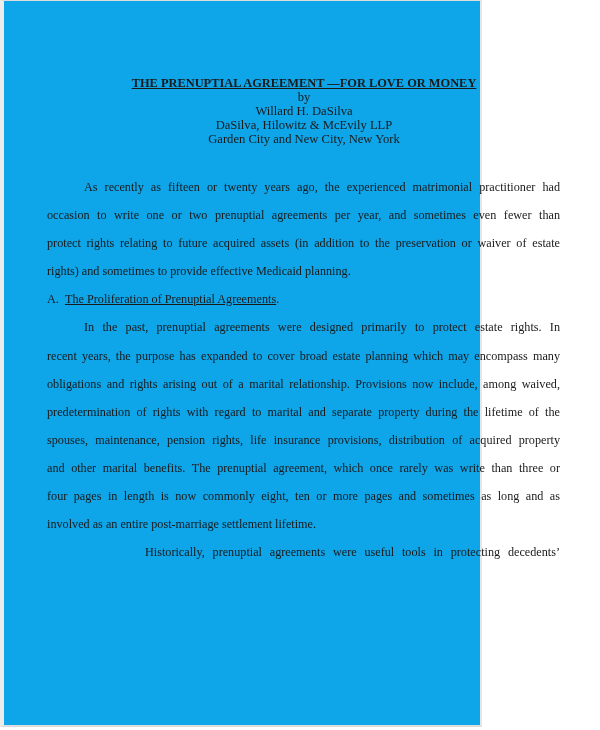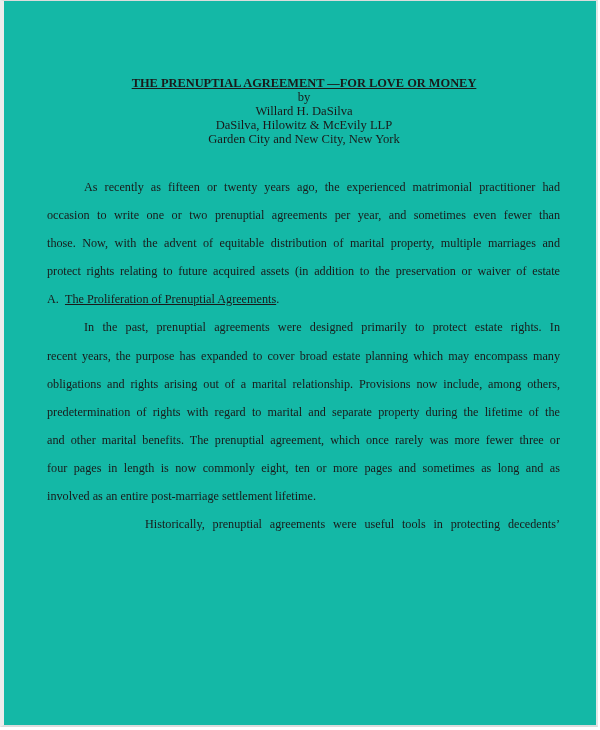--- a/index.html
+++ b/index.html
@@ -11,28 +11,28 @@
       width: 600px;
       height: 730px;
       position: relative;
       overflow: hidden;
       font-family: "Liberation Serif", "DejaVu Serif", serif;
       color: #1a1a1a;
     }
     .page {
       position: absolute;
       left: 0; top: 0;
-      width: 598px;
+      width: 482px;
       height: 727px;
       border-top: 1px solid #dcdcdc;
       border-left: 4px solid #ececec;
       border-right: 2px solid #e6e6e6;
       border-bottom: 2px solid #dcdcdc;
       box-sizing: border-box;
-      background: #14b8a6;
+      background: #0ea5e9;
     }
     .header {
       position: absolute;
       top: 75px;
       left: 0;
       width: 600px;
       text-align: center;
       font-size: 12.6px;
       line-height: 14px;
     }
@@ -74,34 +74,35 @@
     <span class="line">Willard H. DaSilva</span>
     <span class="line">DaSilva, Hilowitz &amp; McEvily LLP</span>
     <span class="line">Garden City and New City, New York</span>
   </div>
 
   <div class="body">
 
     <p>
       <span class="para-line" style="text-indent:37px">As recently as fifteen or twenty years ago, the experienced matrimonial practitioner had</span>
       <span class="para-line">occasion to write one or two prenuptial agreements per year, and sometimes even fewer than</span>
-      <span class="para-line">those.  Now, with the advent of equitable distribution of marital property, multiple marriages and</span>
       <span class="para-line">protect rights relating to future acquired assets (in addition to the preservation  or waiver of estate</span>
+      <span class="para-line last">rights) and sometimes to provide effective Medicaid planning.</span>
     </p>
 
     <p class="heading-a">
       <span>A.</span>&nbsp;&nbsp;<span class="heading-text">The Proliferation of Prenuptial Agreements</span><span>.</span>
     </p>
 
     <p>
       <span class="para-line" style="text-indent:37px">In the past, prenuptial agreements were designed primarily to protect estate rights.   In</span>
       <span class="para-line">recent years, the purpose has expanded to cover broad estate planning which may encompass many</span>
-      <span class="para-line">obligations and rights arising out of a marital relationship.  Provisions now include, among others,</span>
+      <span class="para-line">obligations and rights arising out of a marital relationship.  Provisions now include, among waived,</span>
       <span class="para-line">predetermination of rights with regard to marital and separate property during the lifetime of the</span>
-      <span class="para-line">and other marital benefits.  The prenuptial agreement, which once rarely was more fewer three or</span>
+      <span class="para-line">spouses, maintenance,  pension rights, life insurance provisions, distribution of acquired property</span>
+      <span class="para-line">and other marital benefits.  The prenuptial agreement, which once rarely was write than three or</span>
       <span class="para-line">four pages in length is now commonly eight, ten or more pages and sometimes as long and as</span>
       <span class="para-line last">involved as an entire post-marriage settlement lifetime.</span>
     </p>
 
     <p>
       <span class="para-line" style="text-indent:98px">Historically, prenuptial agreements were  useful tools in protecting decedents’</span>
     </p>
 
   </div>
 </div>

